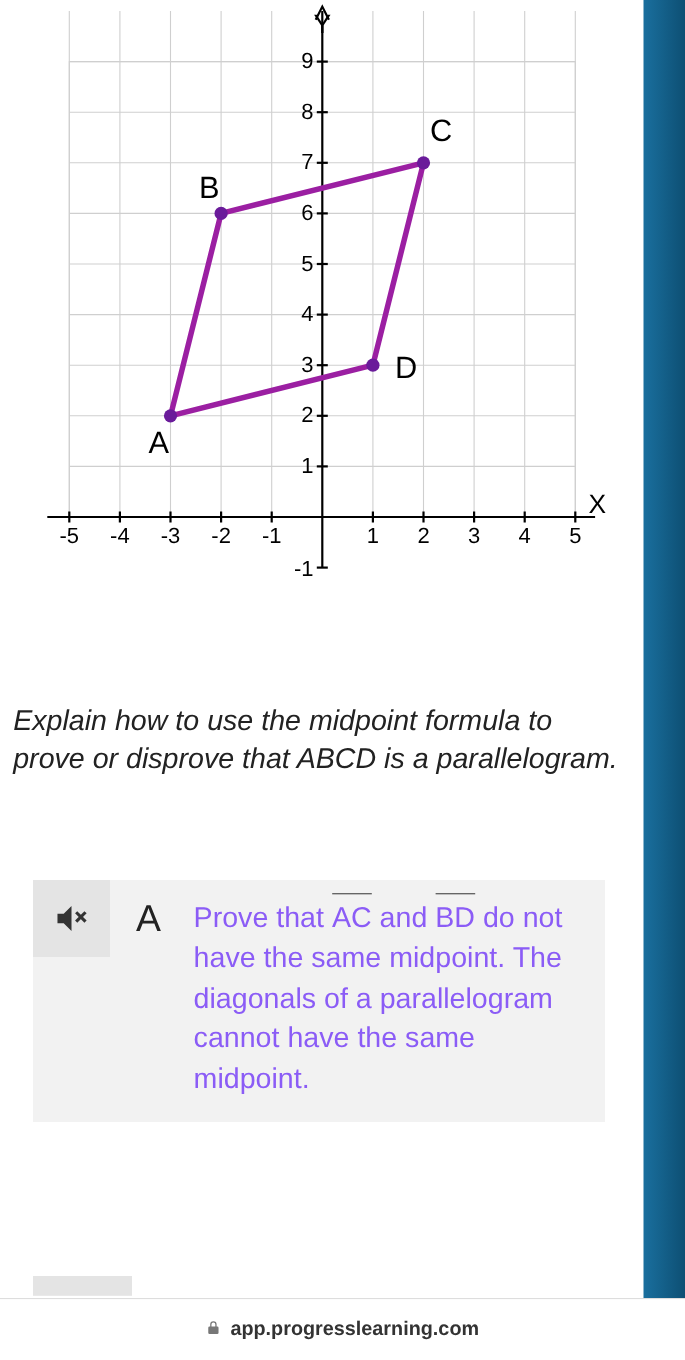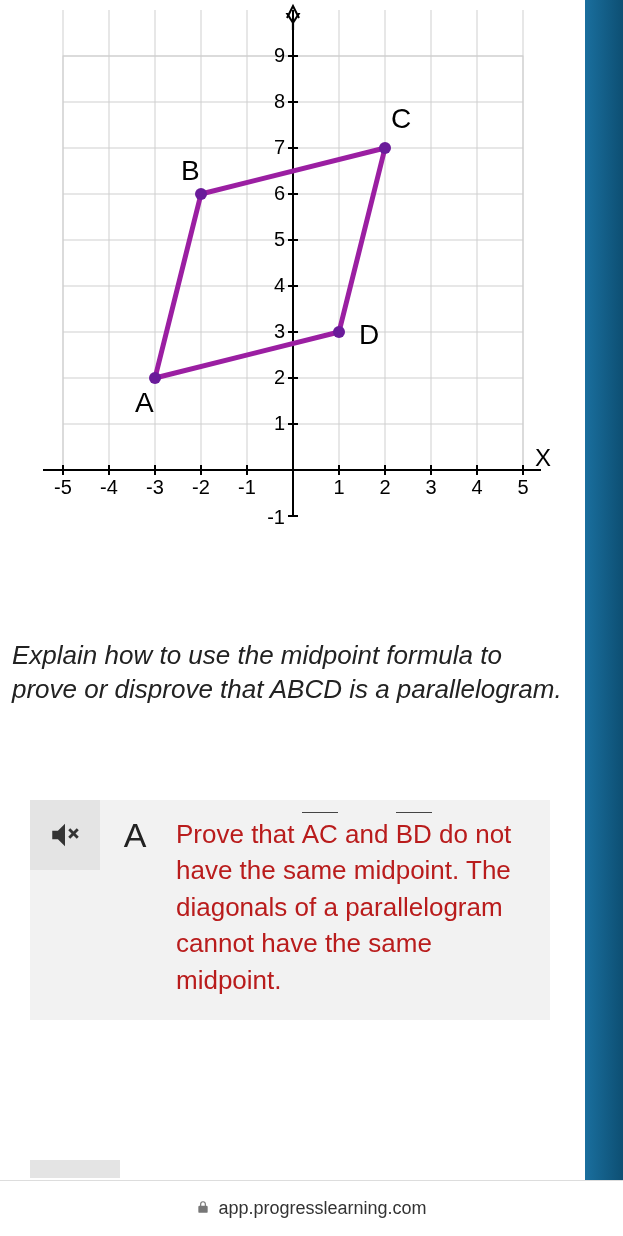--- a/index.html
+++ b/index.html
@@ -5,24 +5,24 @@
   * { box-sizing: border-box; margin: 0; padding: 0; }
   html, body { width: 623px; height: 1236px; font-family: Arial, Helvetica, sans-serif; background: #fff; overflow: hidden; }
   .page { position: relative; width: 623px; height: 1236px; background: #fff; }
   .rightbar { position: absolute; right: 0; top: 0; width: 38px; height: 1180px; background: linear-gradient(90deg,#1a6f9e 0%, #0d4f73 100%); }
   .graph-area { position: absolute; left: 0; top: 0; width: 585px; height: 560px; }
   .graph-svg { display:block; margin: 0 auto; }
   .question { position: absolute; left: 12px; top: 638px; width: 560px; font-size: 26px; line-height: 1.32; color: #222; font-style: italic; }
   .option { position: absolute; left: 30px; top: 800px; width: 520px; background: #f2f2f2; display: flex; align-items: flex-start; }
   .sound-btn { width: 70px; min-width:70px; height: 70px; background: #e4e4e4; display:flex; align-items:center; justify-content:center; font-size:30px; color:#333; }
   .opt-letter { width: 70px; min-width:70px; text-align:center; font-size: 34px; color:#222; padding-top:16px; }
-  .opt-text { flex:1; font-size: 26px; line-height: 1.4; color:#b91c1c; padding: 16px 14px 22px 6px; }
+  .opt-text { flex:1; font-size: 26px; line-height: 1.4; color:#8b5cf6; padding: 16px 14px 22px 6px; }
   .opt-text .overline-wrap { position: relative; display:inline-block; }
   .opt-text .overline-wrap::before { content:""; position:absolute; left:0; right:0; top:-4px; border-top:1.5px solid #444; }
-  .addressbar { position: absolute; left: 0; bottom: 0; width: 623px; height: 56px; background: #fff; border-top: 1px solid #ddd; display:flex; align-items:center; justify-content:center; font-size:18px; color:#333; font-weight:400; gap:8px;margin-top:38px; }
+  .addressbar { position: absolute; left: 0; bottom: 0; width: 623px; height: 56px; background: #fff; border-top: 1px solid #ddd; display:flex; align-items:center; justify-content:center; font-size:18px; color:#333; font-weight:700; gap:8px;margin-top:38px; }
   .lock-ico { font-size:14px; color:#777; }
   .mute-svg { width:34px; height:34px; }
   .progress-stub { position:absolute; left:30px; top:1160px; width:90px; height:18px; background:#e4e4e4; }
 </style>
 </head>
 <body>
 
 <div class="page">
 
   <div class="rightbar"></div>

